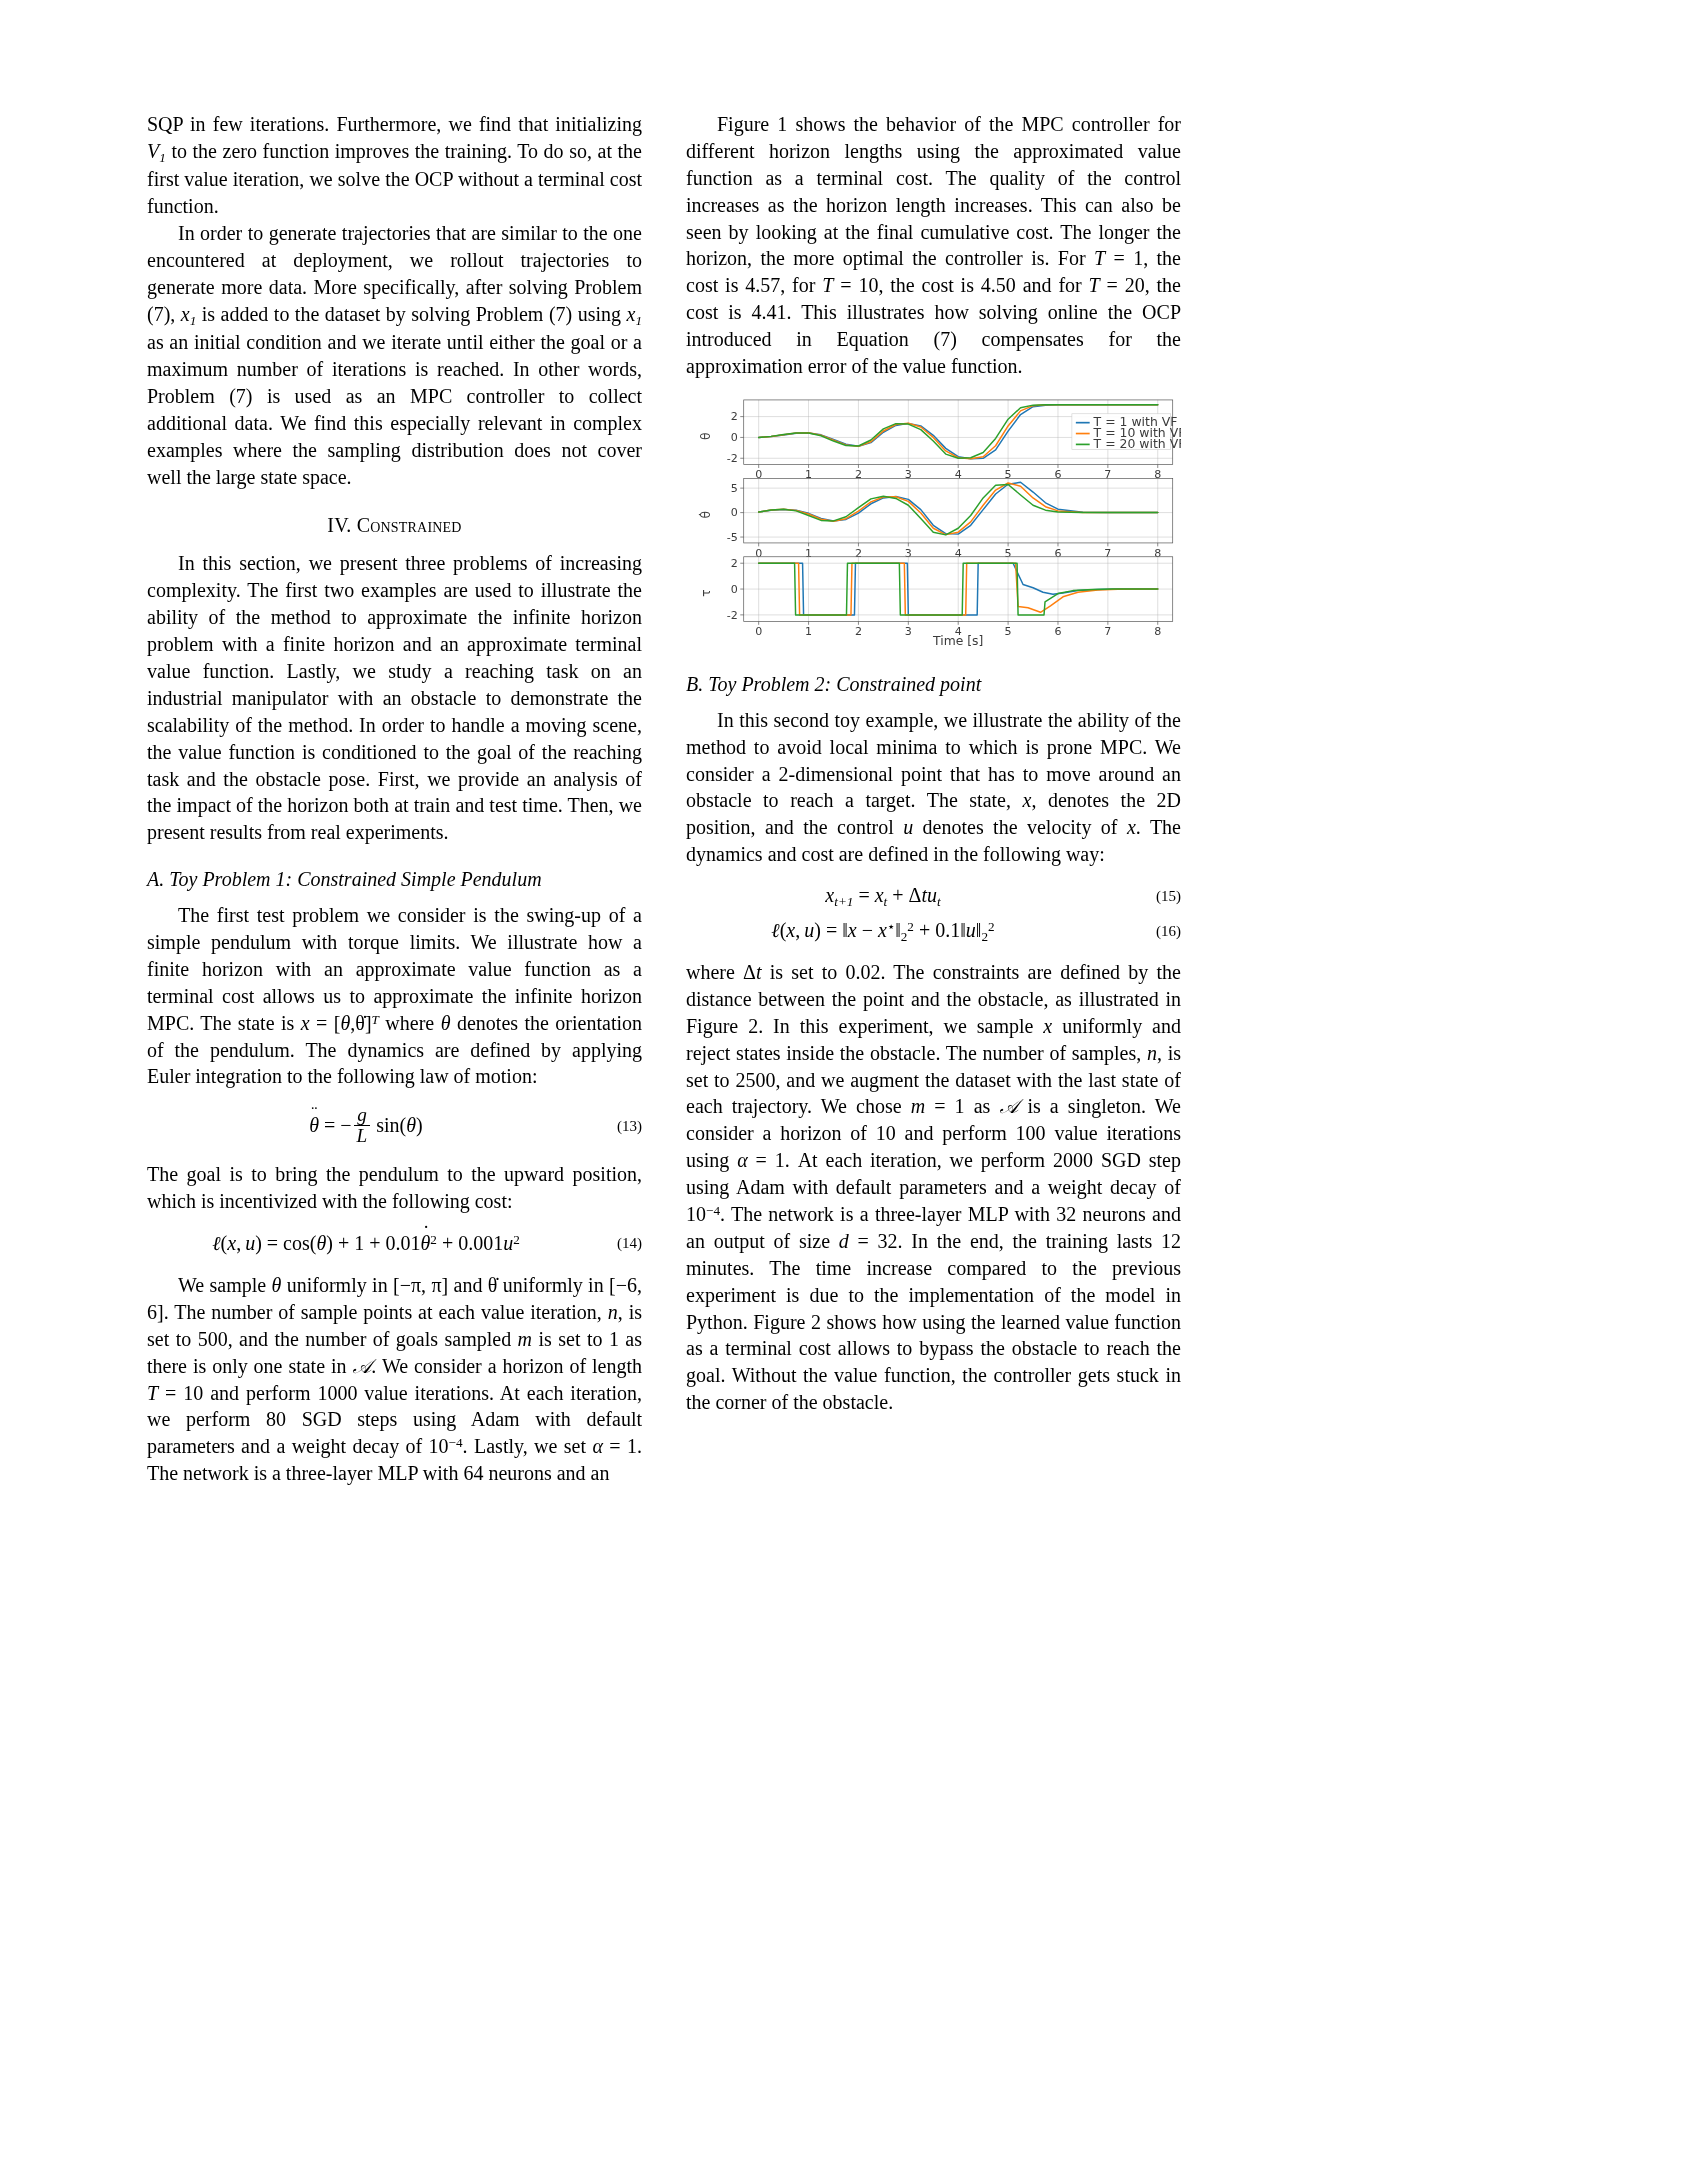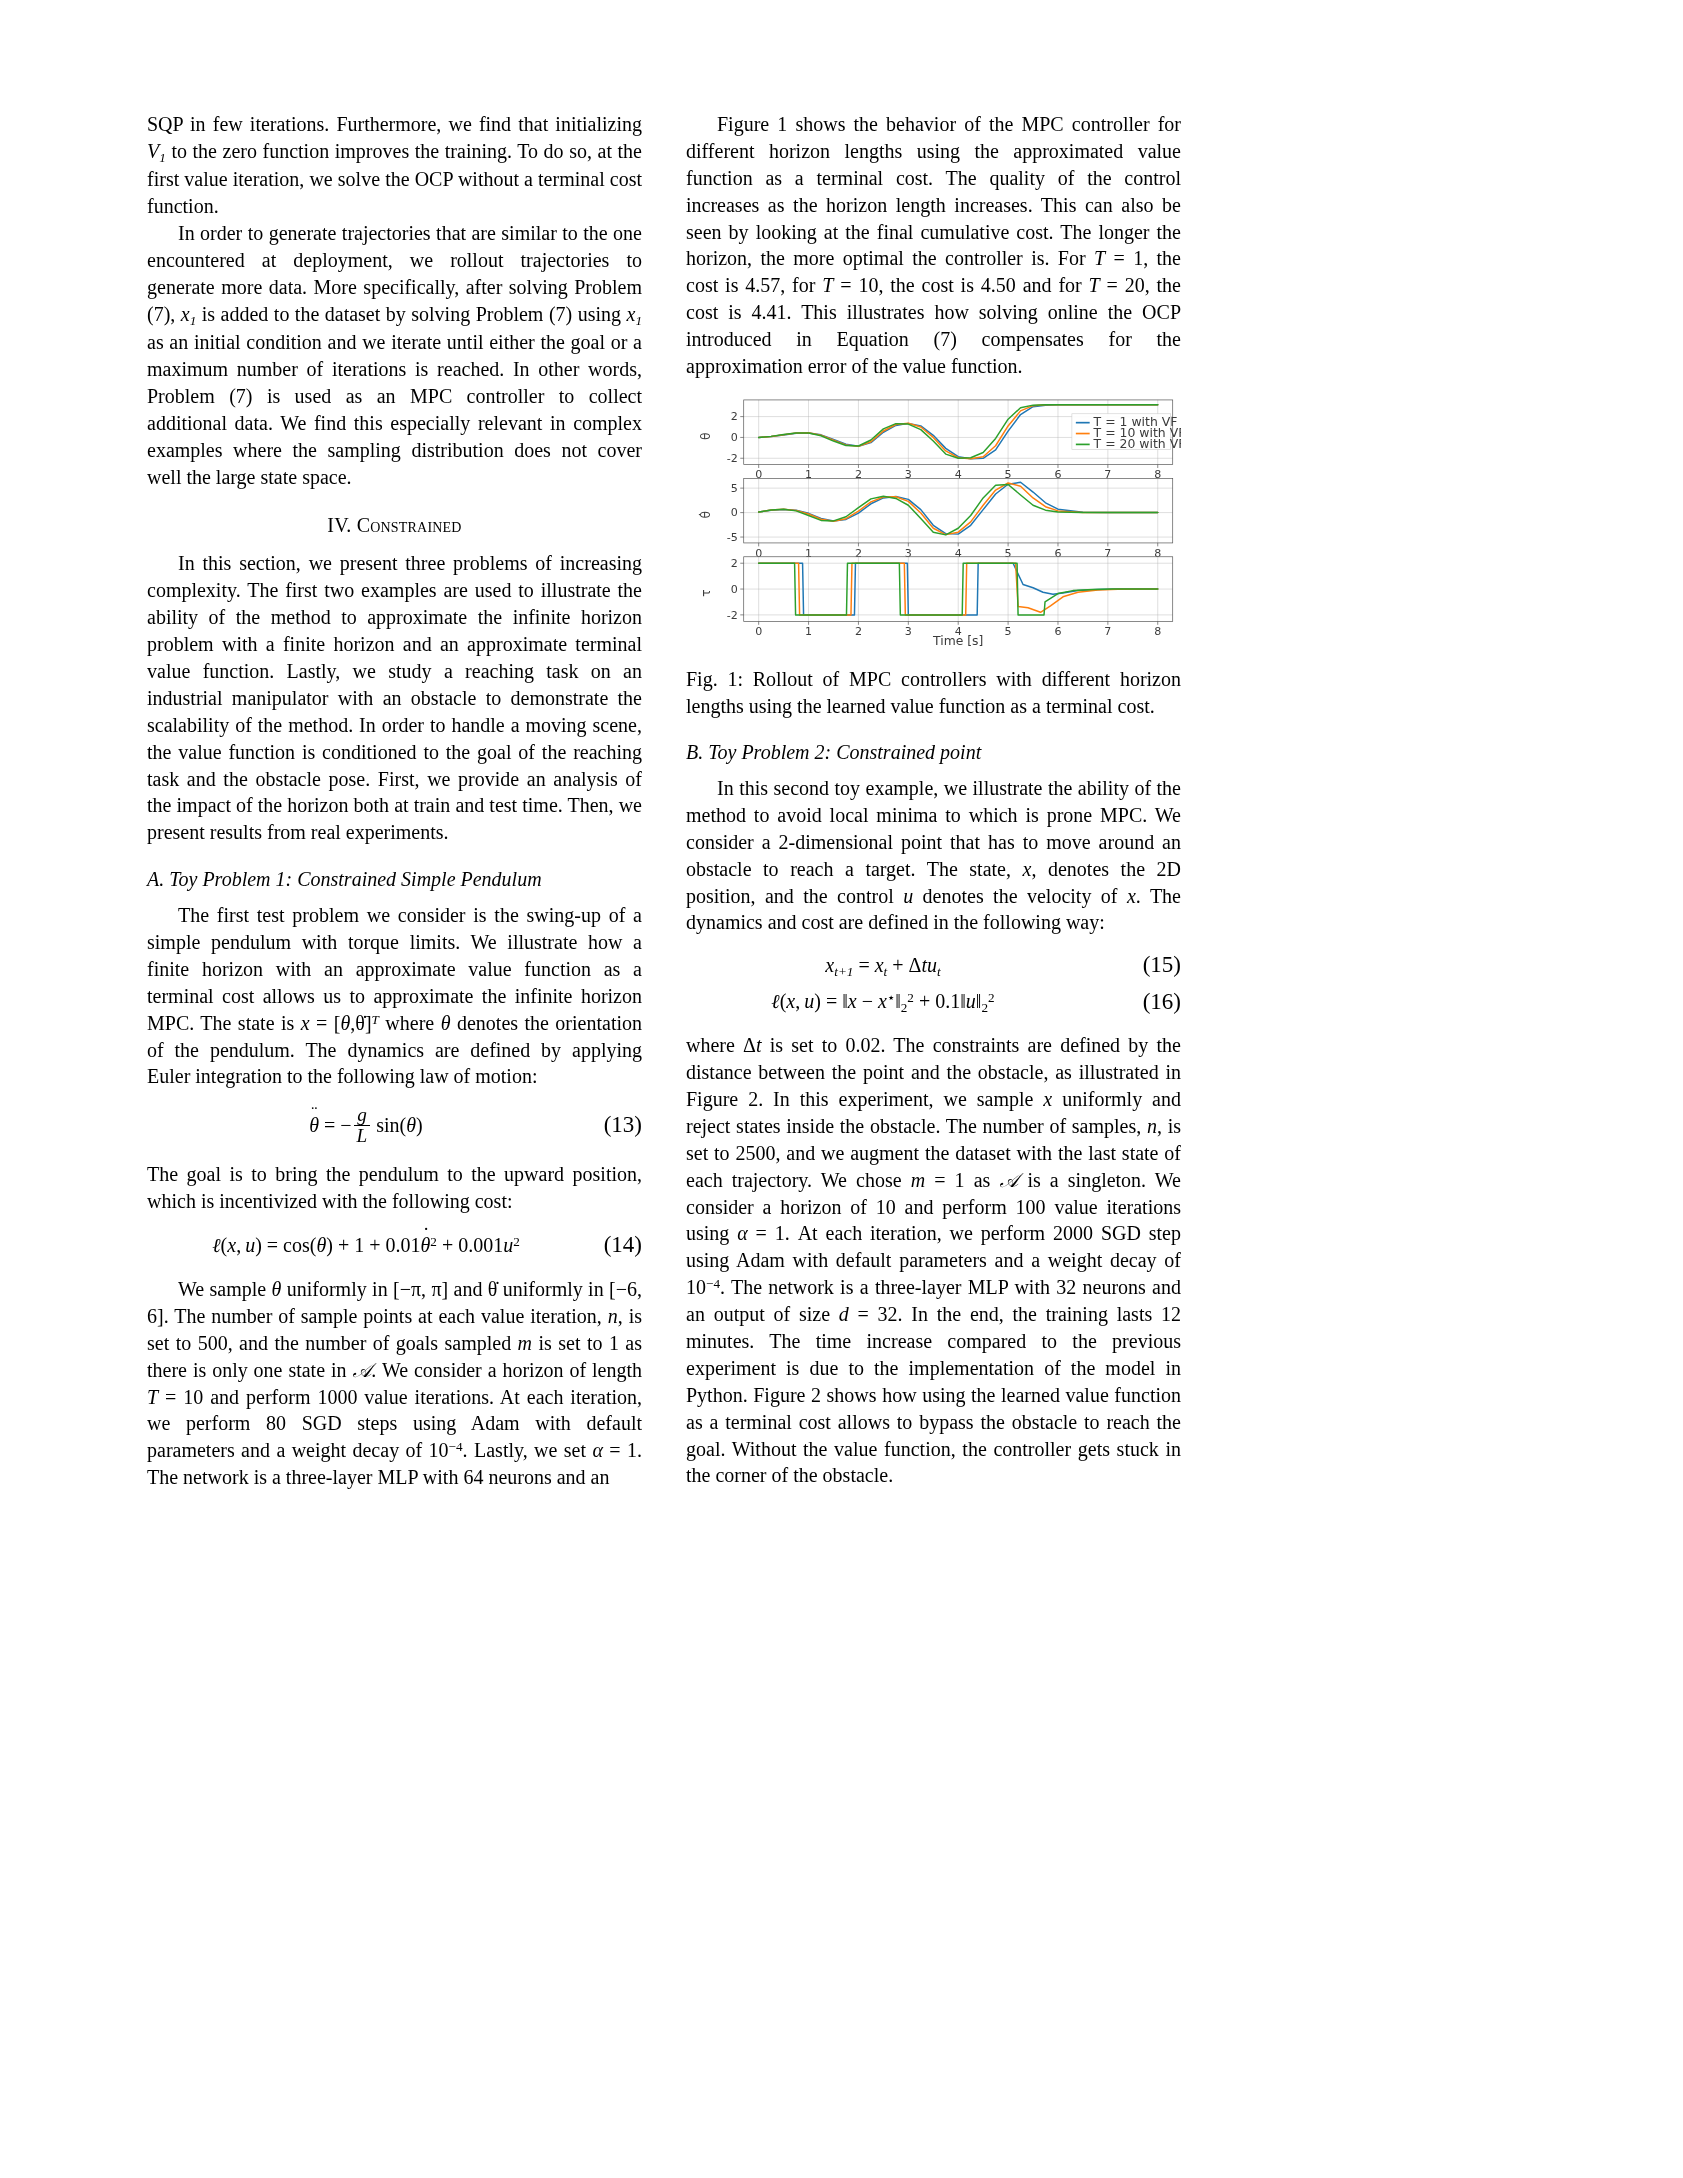--- a/index.html
+++ b/index.html
@@ -44,21 +44,21 @@
     font-size:20px;
     margin:20px 0 9px 0;
     text-indent:0;
   }
   .eqblock {
     display:flex;
     align-items:center;
     margin:15px 0 15px 0;
   }
   .eqbody { flex:1; text-align:center; font-size:20px; }
-  .eqnum { width:57px; text-align:right; font-size:23px; }
+  .eqnum { width:57px; text-align:right; font-size:15px; }
   .eqpair { margin:14px 0 14px 0; }
   .eqpair .eqblock { margin:6px 0;gap:44px; }
   math, .m { font-style:italic; font-family:"Liberation Serif", serif; }
   .up { font-style:normal; }
   sub { font-size:0.66em; vertical-align:-0.28em; font-style:italic; }
   sup { font-size:0.66em; vertical-align:0.48em; }
   .frac {
     display:inline-block;
     vertical-align:-0.52em;
     text-align:center;
@@ -289,21 +289,20 @@
               <text x="275" y="254" text-anchor="middle" class="axlabel">Time [s]</text>
               <rect x="390" y="20" width="100" height="36" fill="#ffffff" stroke="#cccccc" stroke-width="0.6" opacity="0.95"></rect>
               <line x1="394" y1="29" x2="408" y2="29" stroke="#1f77b4" stroke-width="1.7"></line>
               <text x="412" y="32.6" class="leg">T = 1 with VF</text>
               <line x1="394" y1="40" x2="408" y2="40" stroke="#ff7f0e" stroke-width="1.7"></line>
               <text x="412" y="43.6" class="leg">T = 10 with VF</text>
               <line x1="394" y1="51" x2="408" y2="51" stroke="#2ca02c" stroke-width="1.7"></line>
               <text x="412" y="54.6" class="leg">T = 20 with VF</text>
             </svg>
         </div>
-        <div class="figcaption">Fig. 1: Rollout of MPC controllers with different horizon lengths using the learned value function as a terminal cost.</div>
       </div>
 
       <div class="subsec-title">B. Toy Problem 2: Constrained point</div>
 
       <p>In this second toy example, we illustrate the ability of the method to avoid local minima to which is prone MPC. We consider a 2-dimensional point that has to move around an obstacle to reach a target. The state, <i>x</i>, denotes the 2D position, and the control <i>u</i> denotes the velocity of <i>x</i>. The dynamics and cost are defined in the following way:</p>
 
       <div class="eqpair">
         <div class="eqblock">
           <div class="eqbody">
             <span class="m">x</span><sub>t+1</sub> <span class="up">=</span> <span class="m">x</span><sub>t</sub> <span class="up">+</span> <span class="up">Δ</span><span class="m">t</span><span class="m">u</span><sub>t</sub>

